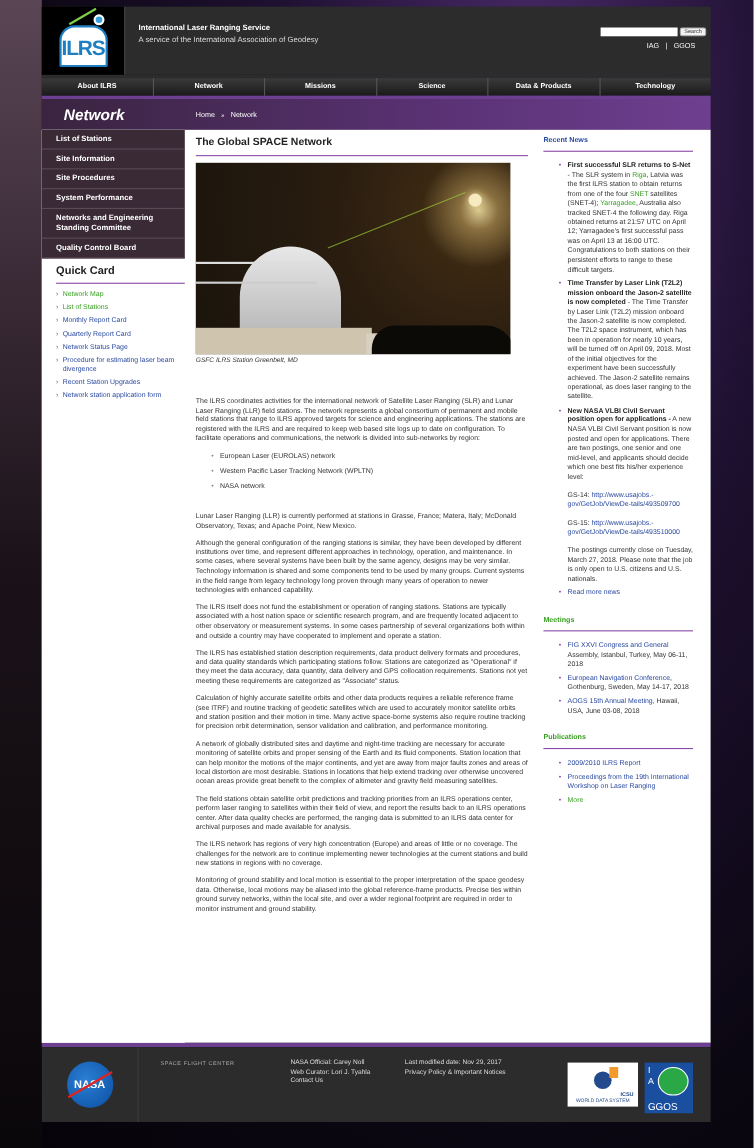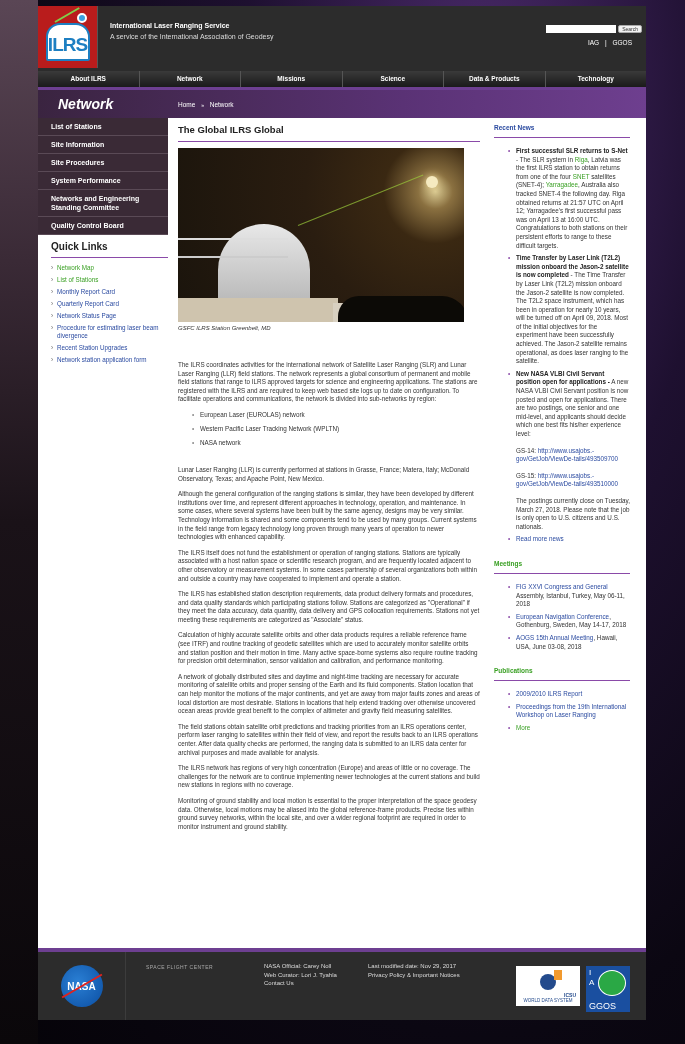--- a/index.html
+++ b/index.html
@@ -11,21 +11,21 @@
   }
   .bg-left {
     position: absolute; left: 0; top: 0; width: 38px; height: 1044px;
     background: linear-gradient(180deg, #5a4655 0%, #3a2a36 25%, #1a1218 50%, #0a070a 100%);
   }
   .page {
     position: absolute; left: 38px; top: 6px; width: 608px;
   }
   
   .header { height: 62px; background: #2c2c2c; display: flex; position: relative; }
-  .logo-box { width: 60px; height: 62px; background: #b91c1c; border-right: 1px solid #555; display: flex; align-items: center; justify-content: center; }
+  .logo-box { width: 76px; height: 62px; background: #000000; border-right: 1px solid #555; display: flex; align-items: center; justify-content: center; }
   .logo { width: 50px; height: 52px; position: relative; }
   .logo .house { position: absolute; left: 3px; top: 12px; width: 44px; height: 38px; background: #fff; border: 2px solid #1d7fc2; border-radius: 14px 14px 2px 2px; display: flex; align-items: flex-end; justify-content: center; padding-bottom: 3px; }
   .logo .house span { color: #1d7fc2; font-weight: bold; font-size: 19px; letter-spacing: -1px; font-family: "Liberation Sans", sans-serif; }
   .logo .dot { position: absolute; right: 6px; top: 2px; width: 10px; height: 10px; border-radius: 50%; background: #3aa0e0; border: 2px solid #fff; }
   .logo .beam { position: absolute; left: 12px; top: 10px; width: 28px; height: 2px; background: #7fd04a; transform: rotate(-30deg); transform-origin: left center; }
   .org { padding: 16px 0 0 12px; color: #fff; }
   .org .t1 { font-size: 7px; font-weight: bold; margin-bottom: 4px; }
   .org .t2 { font-size: 7px; color: #ddd; }
   .search { position: absolute; right: 4px; top: 19px; display: flex; gap: 2px; }
   .search input { width: 70px; height: 8px; border: none; background: #fff; font-size: 6px; }
@@ -162,36 +162,36 @@
     <div class="sidebar">
       <div class="subnav">
         <a href="#">List of Stations</a>
         <a href="#">Site Information</a>
         <a href="#">Site Procedures</a>
         <a href="#">System Performance</a>
         <a href="#" style="padding-right:10px;">Networks and Engineering Standing Committee</a>
         <a href="#">Quality Control Board</a>
       </div>
       <div class="quick">
-        <h3>Quick Links</h3>
+        <h3>Quick Card</h3>
         <ul>
           <li><a href="#" class="link-green">Network Map</a></li>
           <li><a href="#" class="link-green">List of Stations</a></li>
           <li><a href="#" class="link-blue">Monthly Report Card</a></li>
           <li><a href="#" class="link-blue">Quarterly Report Card</a></li>
           <li><a href="#" class="link-blue">Network Status Page</a></li>
           <li><a href="#" class="link-blue">Procedure for estimating laser beam divergence</a></li>
           <li><a href="#" class="link-blue">Recent Station Upgrades</a></li>
           <li><a href="#" class="link-blue">Network station application form</a></li>
         </ul>
       </div>
     </div>
 
     <div class="main">
-      <h1>The Global ILRS Global</h1>
+      <h1>The Global SPACE Network</h1>
       <div class="photo">
         <div class="laser"></div>
         <div class="moon"></div>
         <div class="dome"></div>
         <div class="rail"></div>
         <div class="rail2"></div>
         <div class="building"></div>
         <div class="building2"></div>
         <div class="trees"></div>
       </div>

